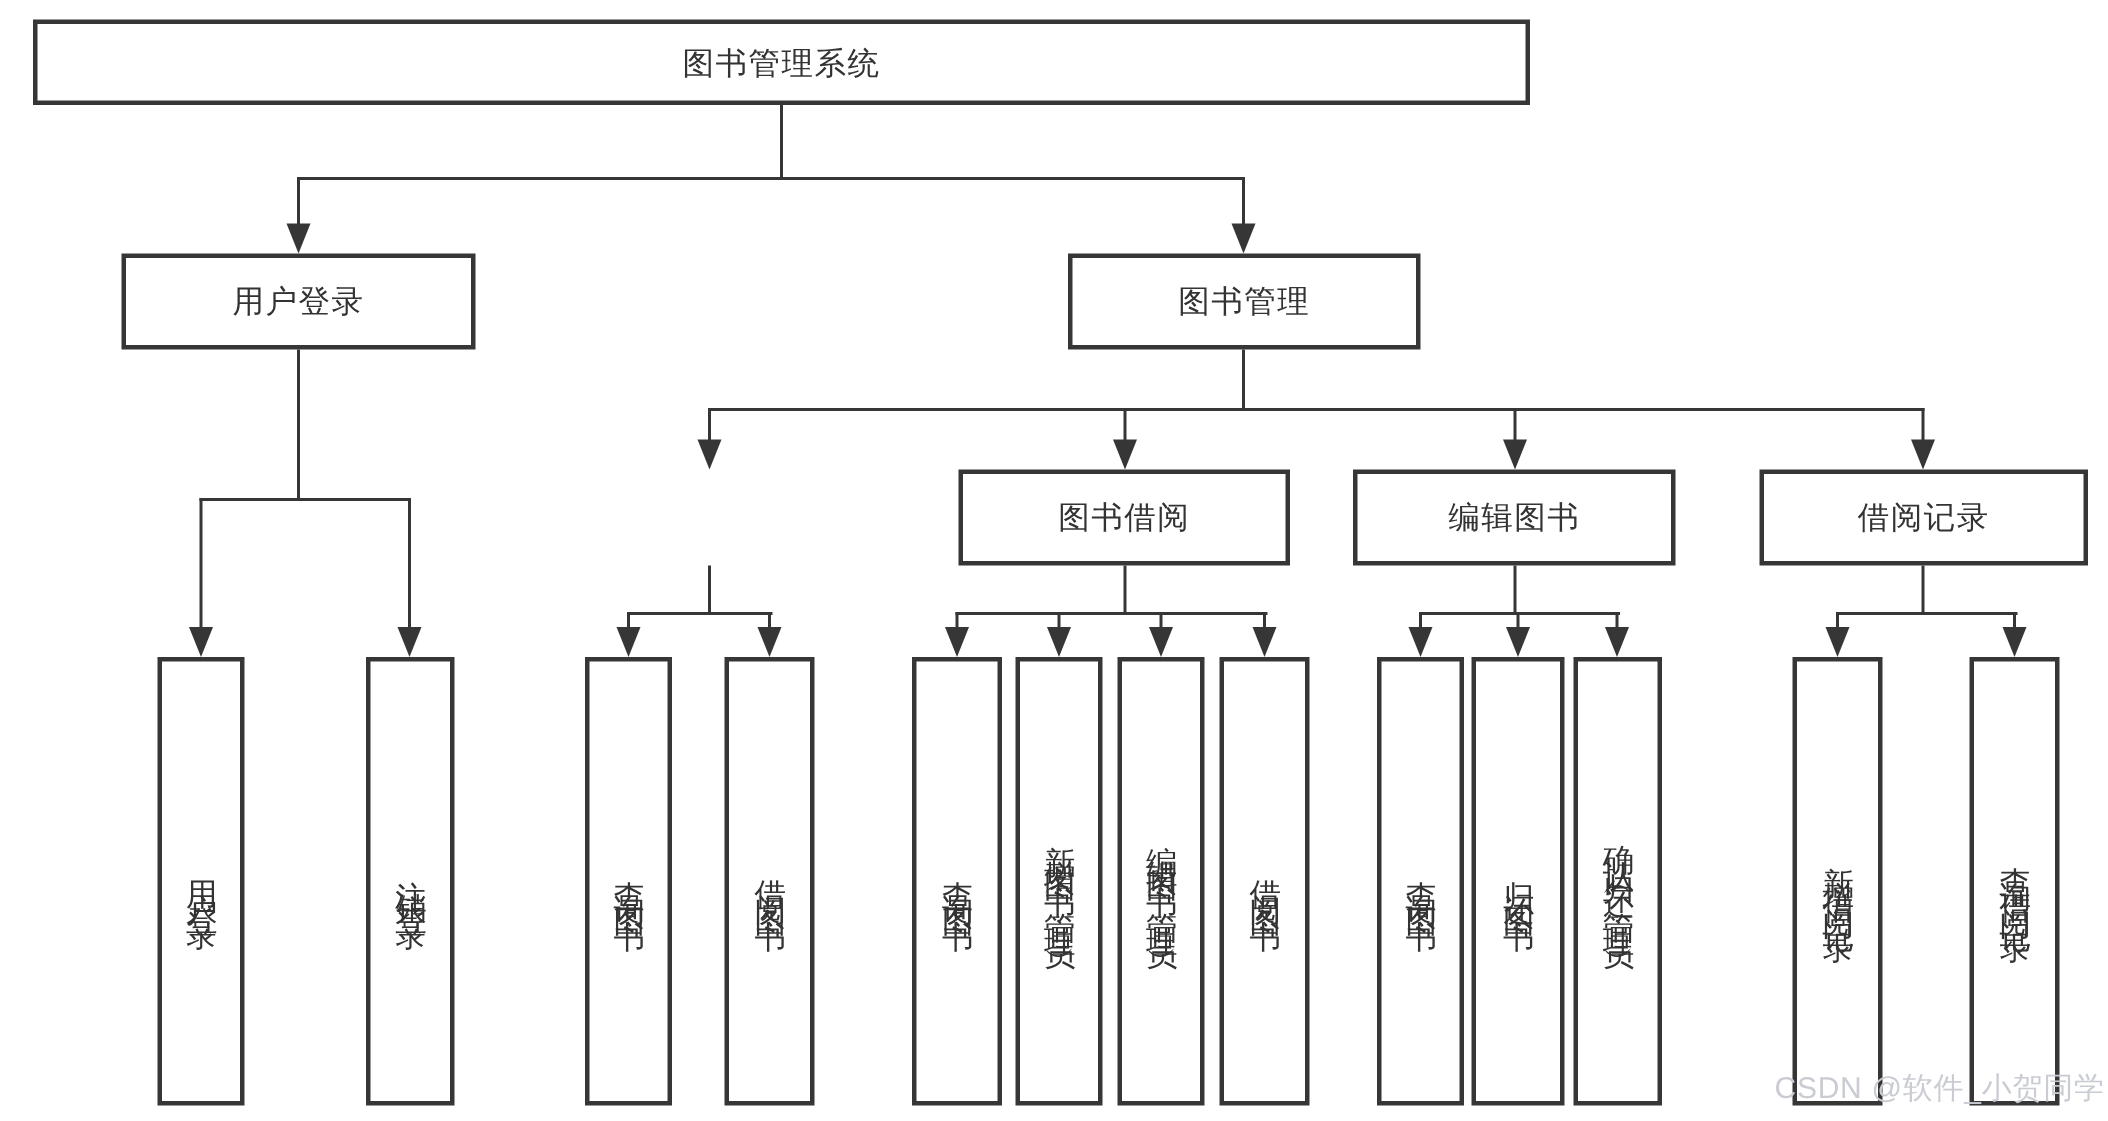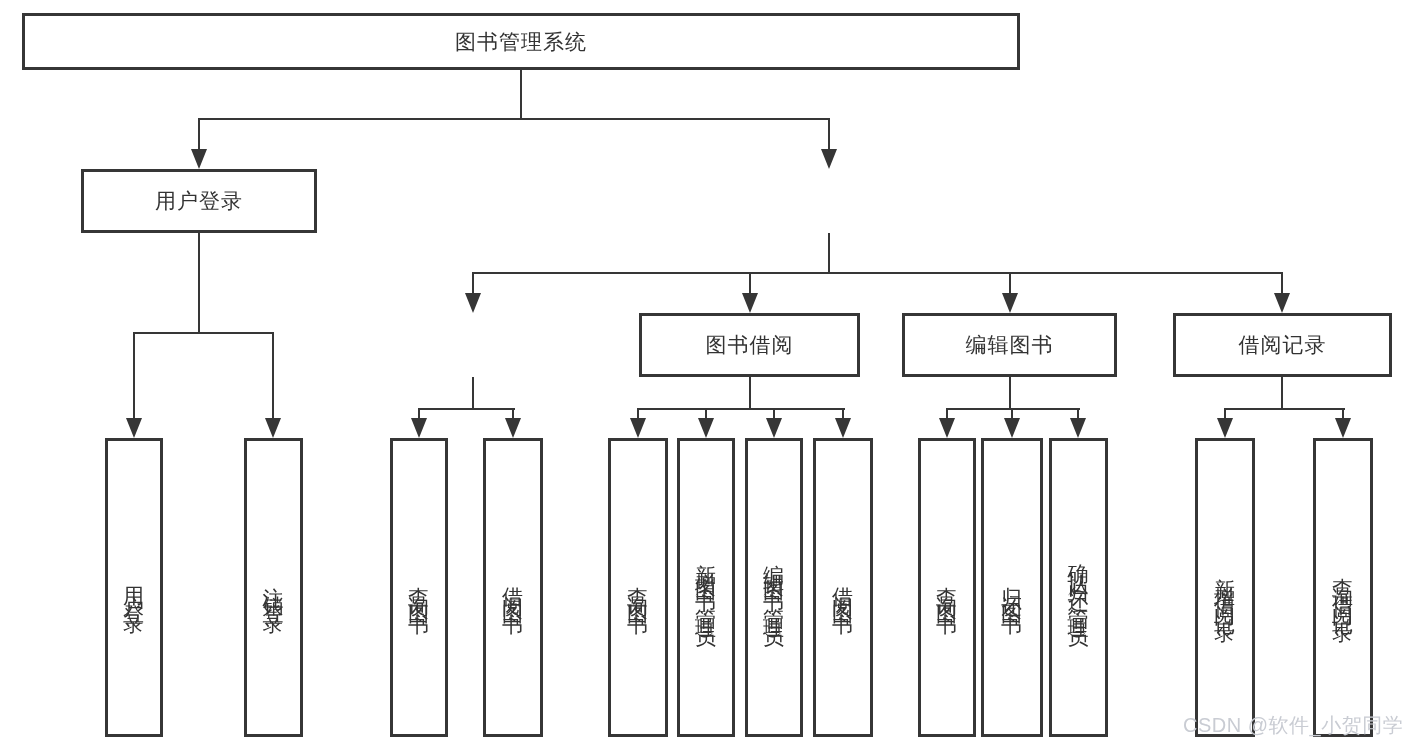--- a/index.html
+++ b/index.html
@@ -47,20 +47,21 @@
   <div class="box" style="left:22px; top:13px; width:998px; height:57px;">图书管理系统</div>
 
   <div class="vline" style="left:520px; top:70px;  height:49px;"></div>
   <div class="hline" style="left:198px; top:118px; width:632px;"></div>
   <div class="vline" style="left:198px; top:118px; height:32px;"></div>
   <div class="vline" style="left:828px; top:118px; height:32px;"></div>
   <div class="arrow" style="left:191px; top:149px;"></div>
   <div class="arrow" style="left:821px; top:149px;"></div>
 
   <div class="box" style="left:81px;  top:169px; width:236px; height:64px;">用户登录</div>
+  <div class="box" style="left:712px; top:169px; width:235px; height:64px;">图书管理</div>
 
   <div class="vline" style="left:198px; top:233px; height:101px;"></div>
   <div class="hline" style="left:133px; top:332px; width:141px;"></div>
   <div class="vline" style="left:133px; top:332px; height:88px;"></div>
   <div class="vline" style="left:272px; top:332px; height:88px;"></div>
   <div class="arrow" style="left:126px; top:418px;"></div>
   <div class="arrow" style="left:265px; top:418px;"></div>
 
   <div class="vline" style="left:828px;  top:233px; height:41px;"></div>
   <div class="hline" style="left:472px;  top:272px; width:811px;"></div>

